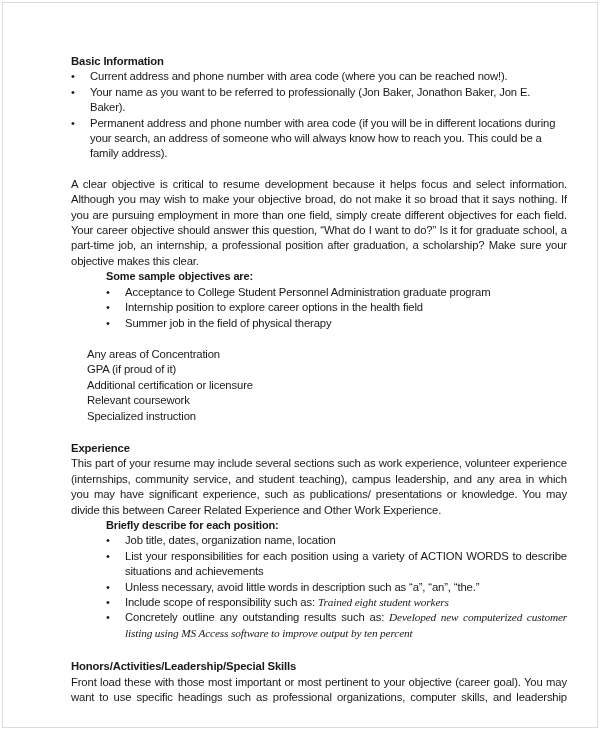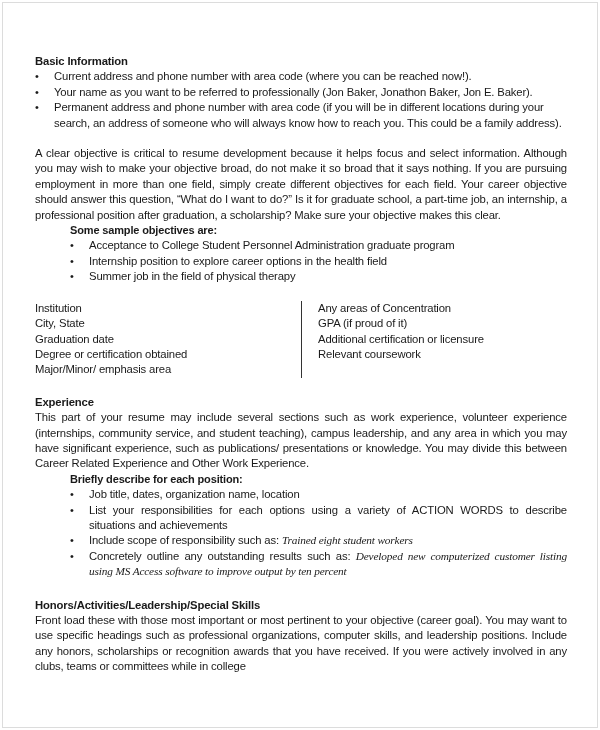--- a/index.html
+++ b/index.html
@@ -17,21 +17,21 @@
     position: absolute; left: 0; top: 0; width: 600px; height: 702px; overflow: hidden;
   }
   h3 { margin: 0; font-size: 11.3px; font-weight: bold; line-height: 15.4px; }
   h3 .normal { font-weight: normal; }
   p { margin: 0; text-align: justify; }
   ul { list-style: none; margin: 0; padding: 0; }
   li { position: relative; padding-left: 19px; }
   li::before {
     content: "\2022"; position: absolute; left: 0; top: 0; font-size: 11px;
   }
-  .sec { margin-bottom: 16px; }
+  .sec { margin-bottom: 16px; margin-left: 36px; }
   .sub { padding-left: 35px; }
   .sub h4 { margin: 0; font-size: 11px; font-weight: bold; line-height: 15.4px; }
   .sub li { padding-left: 19px; text-align: justify; }
   .edu { display: flex; }
   .edu-col-left { width: 266px; border-right: 1px solid #333; }
   .edu-col-right { padding-left: 16px; }
   .edu div.row { line-height: 15.4px; }
   em { font-style: italic; font-family: Liberation Serif, serif; }
   #sec-basic { margin-bottom: 15px; }
   #sec-objective { margin-bottom: 16px; }
@@ -61,44 +61,39 @@
           <ul>
             <li>Acceptance to College Student Personnel Administration graduate program</li>
             <li>Internship position to explore career options in the health field</li>
             <li>Summer job in the field of physical therapy</li>
           </ul>
         </div>
       </section>
 
       <section class="sec" id="sec-education">
         <div class="edu">
-          <div class="edu-col-left">
-            <div class="row">Institution</div>
-            <div class="row">City, State</div>
-            <div class="row">Graduation date</div>
-            <div class="row">Degree or certification obtained</div>
-            <div class="row">Major/Minor/ emphasis area</div>
-          </div>
           <div class="edu-col-right">
             <div class="row">Any areas of Concentration</div>
             <div class="row">GPA (if proud of it)</div>
             <div class="row">Additional certification or licensure</div>
             <div class="row">Relevant coursework</div>
+            <div class="row">Specialized instruction</div>
           </div>
         </div>
       </section>
 
       <section class="sec" id="sec-experience">
         <h3>Experience</h3>
         <p>This part of your resume may include several sections such as work experience, volunteer experience (internships, community service, and student teaching), campus leadership, and any area in which you may have significant experience, such as publications/ presentations or knowledge.  You may divide this between Career Related Experience and Other Work Experience.</p>
         <div class="sub">
           <h4>Briefly describe for each position:</h4>
           <ul>
             <li><span>Job title, dates, organization name, location</span></li>
-            <li><span>List your responsibilities for each options using a variety of ACTION WORDS to describe situations and achievements</span></li>
+            <li><span>List your responsibilities for each position using a variety of ACTION WORDS to describe situations and achievements</span></li>
+            <li><span>Unless necessary, avoid little words in description such as “a”, “an”, “the.”</span></li>
             <li><span>Include scope of responsibility such as: </span><em>Trained eight student workers</em></li>
             <li><span>Concretely outline any outstanding results such as: </span><em>Developed new computerized customer listing using MS Access software to improve output by ten percent</em></li>
           </ul>
         </div>
       </section>
 
       <section class="sec" id="sec-honors">
         <h3>Honors/Activities/Leadership/Special Skills</h3>
         <p>Front load these with those most important or most pertinent to your objective (career goal).  You may want to use specific headings such as professional organizations, computer skills, and leadership positions. Include any honors, scholarships or recognition awards that you have received. If you were actively involved in any clubs, teams or committees while in college</p>
       </section>

